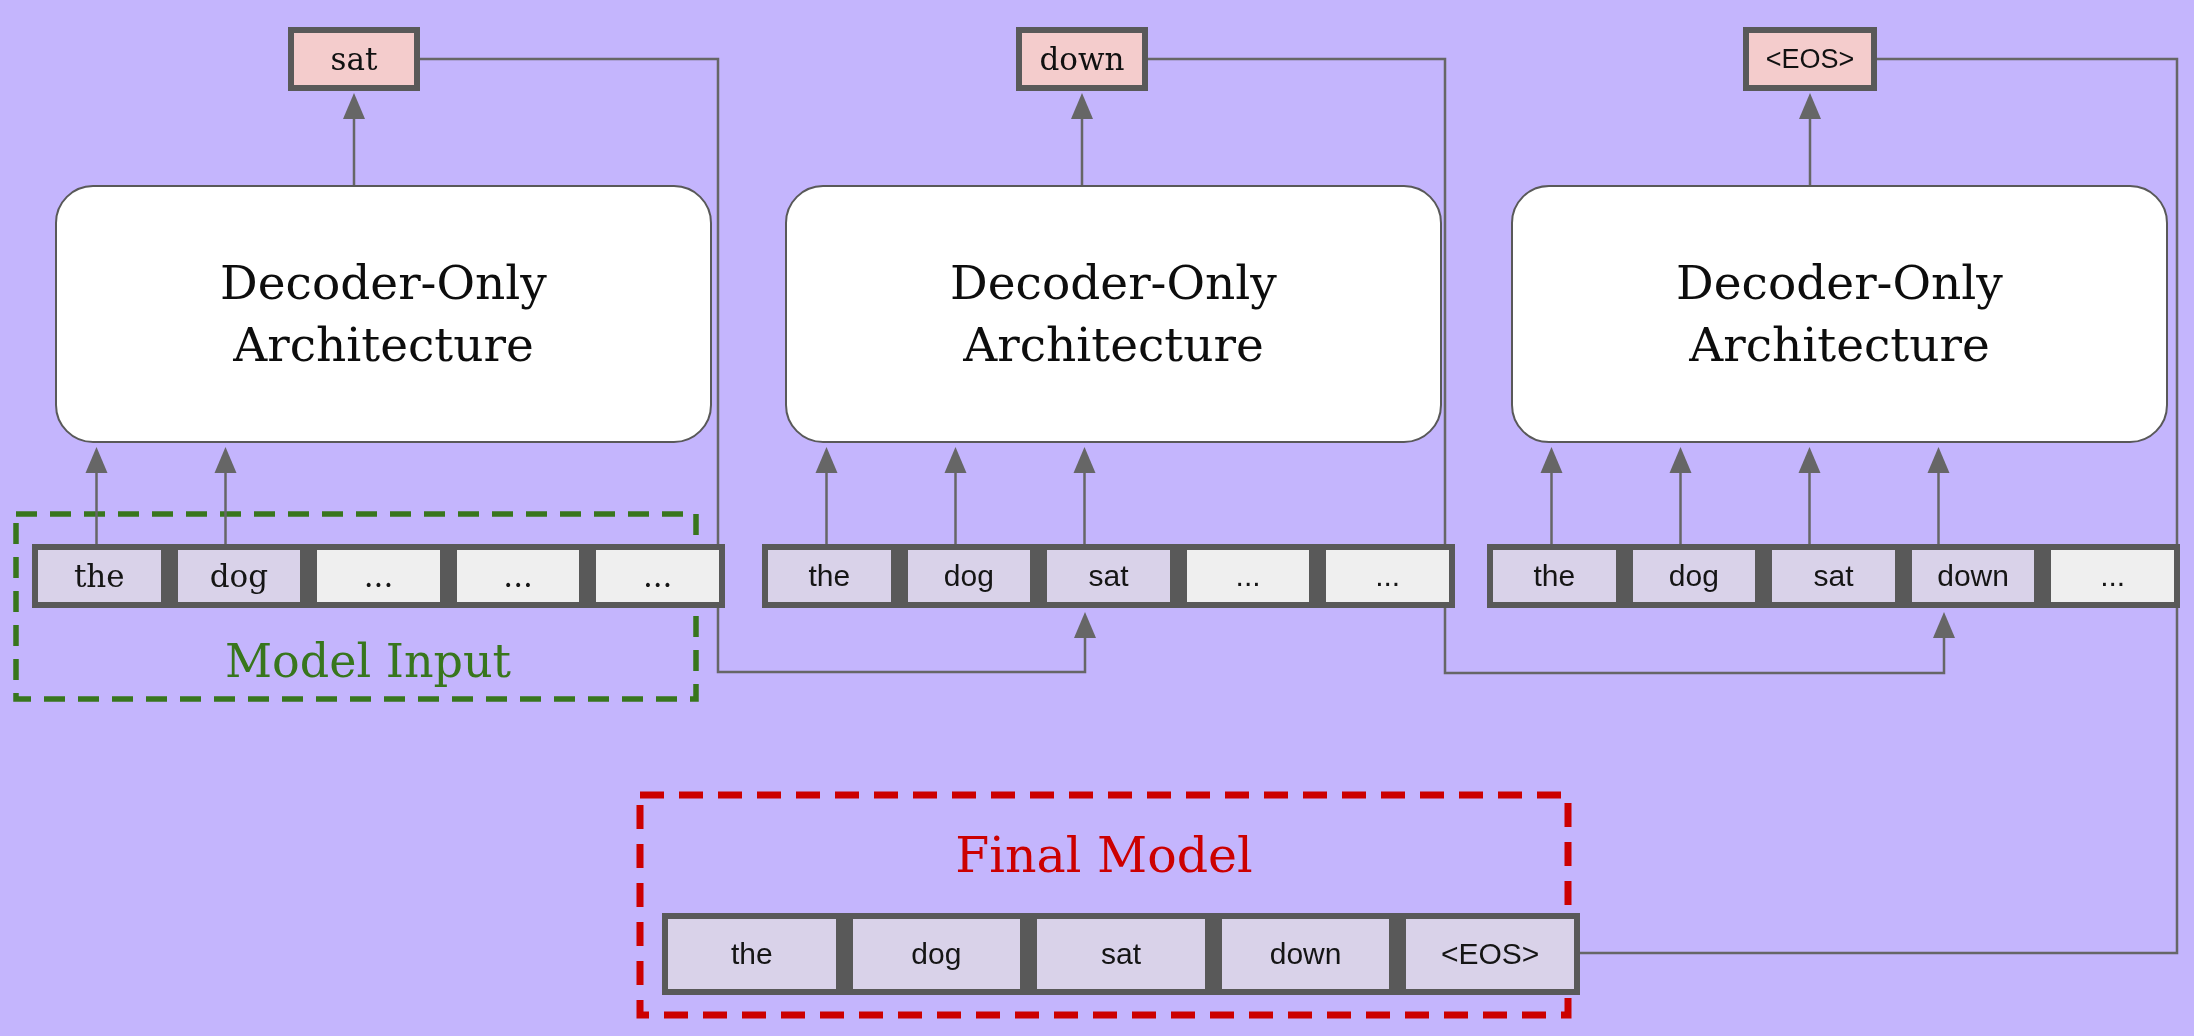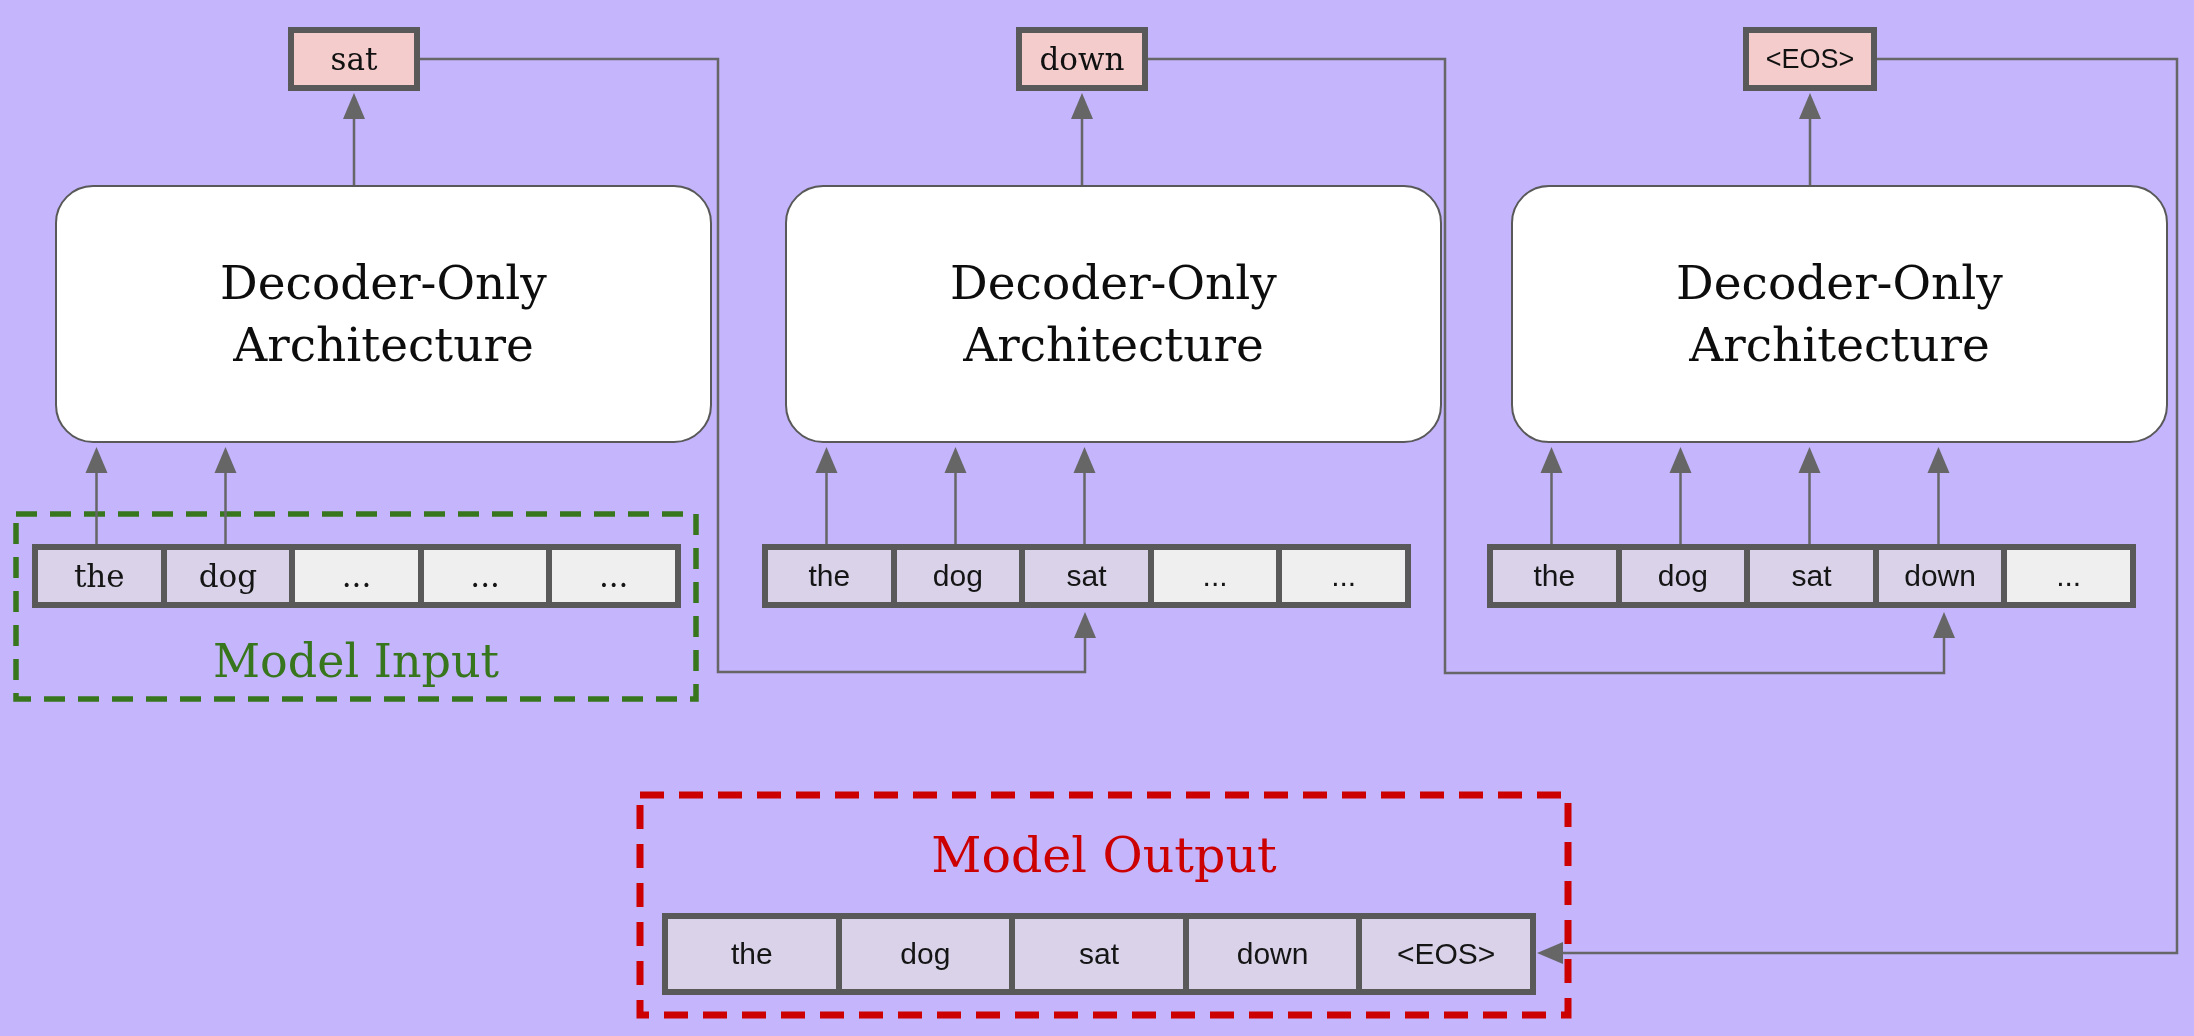--- a/index.html
+++ b/index.html
@@ -20,21 +20,21 @@
   .decoder {
     position:absolute; top:185px; width:657px; height:258px;
     box-sizing:border-box; border:2.5px solid #595959; border-radius:38px;
     background:#ffffff; display:flex; flex-direction:column;
     align-items:center; justify-content:center;
     font-size:47px; line-height:1.32; color:#0d0d0d; text-align:center;
   }
 
   .seq {
     position:absolute; top:544px; height:64px; box-sizing:border-box;
-    display:flex; gap:6px; border:6px solid #595959; background:#595959;
+    display:flex; gap:17px; border:6px solid #595959; background:#595959;
   }
   .seq .cell {
     width:122.6px; height:52px; display:flex; align-items:center; justify-content:center;
     font-size:31px; color:#151515; background:#efefef;
   }
   .seq .cell.tok { background:#d9d2e9; }
   .seq.sans .cell { font-family:"Liberation Sans", sans-serif; font-size:30px; }
 
   .seq.final { top:913px; height:82px; }
   .seq.final .cell { width:167.6px; height:70px; background:#d9d2e9;
@@ -142,23 +142,23 @@
   </div>
 
   <div class="seq sans" style="left:1487px;">
     <div class="cell tok">the</div>
     <div class="cell tok">dog</div>
     <div class="cell tok">sat</div>
     <div class="cell tok">down</div>
     <div class="cell">...</div>
   </div>
 
-  <div class="grouplabel green" style="left:16px; top:630px; width:680px; height:62px;">Model Input</div>
+  <div class="grouplabel green" style="left:28px; top:630px; width:680px; height:62px;">Model Input</div>
 
-  <div class="grouplabel red" style="left:640px; top:820px; width:928px; height:70px;">Model Output</div>
+  <div class="grouplabel red" style="left:640px; top:820px; width:928px; height:70px;">Final Model</div>
 
   <div class="seq final" style="left:662px;">
     <div class="cell">the</div>
     <div class="cell">dog</div>
     <div class="cell">sat</div>
     <div class="cell">down</div>
     <div class="cell">&lt;EOS&gt;</div>
   </div>
 
 </div>

